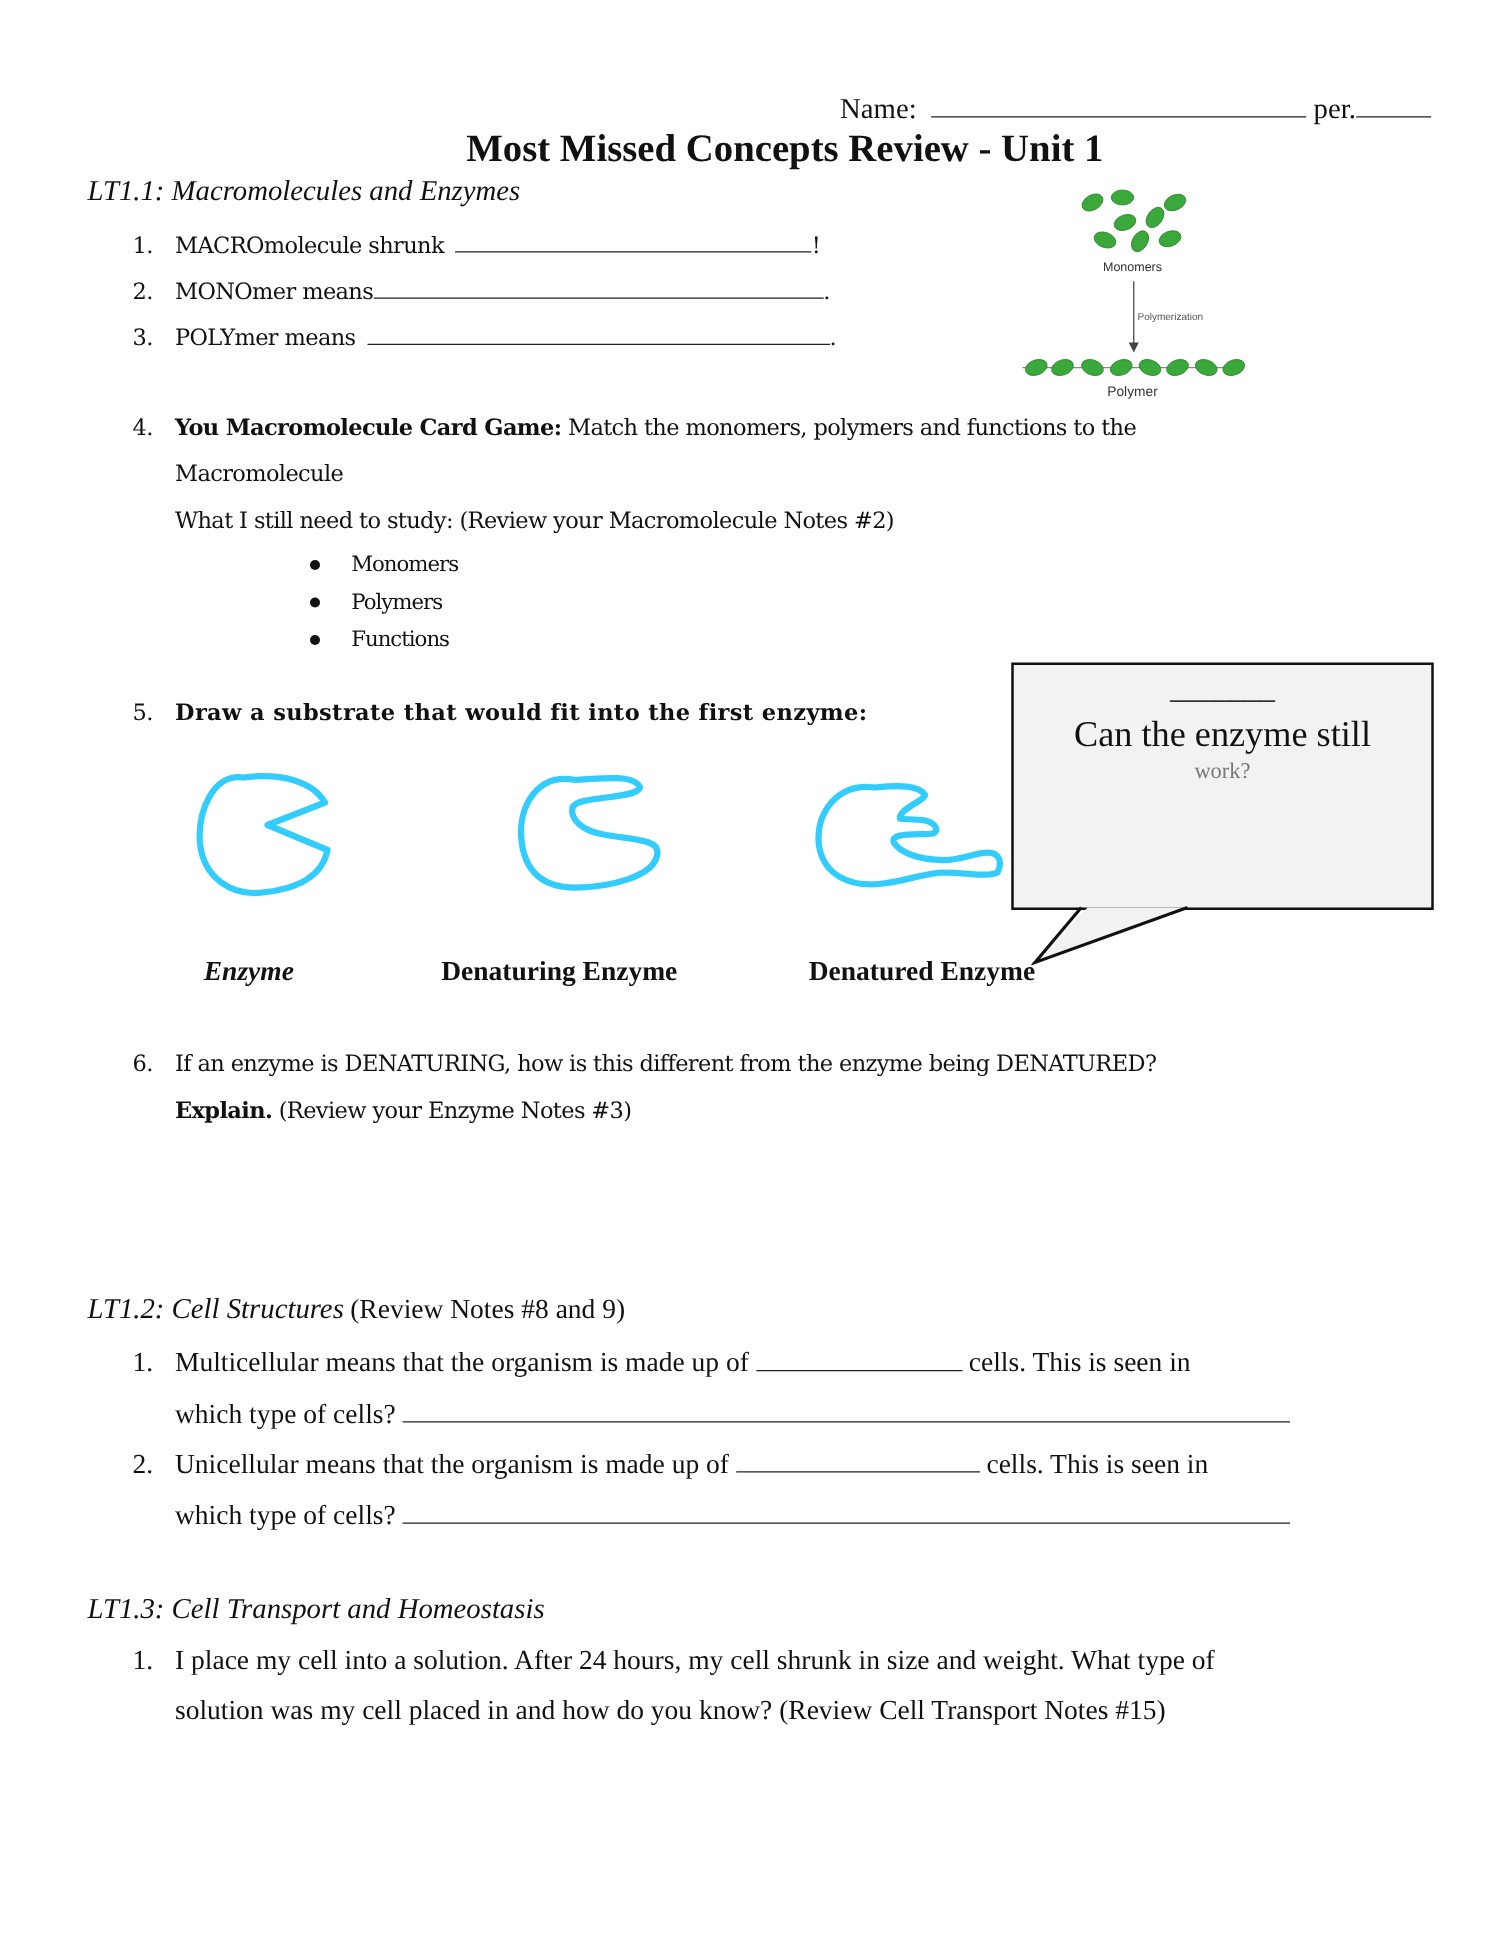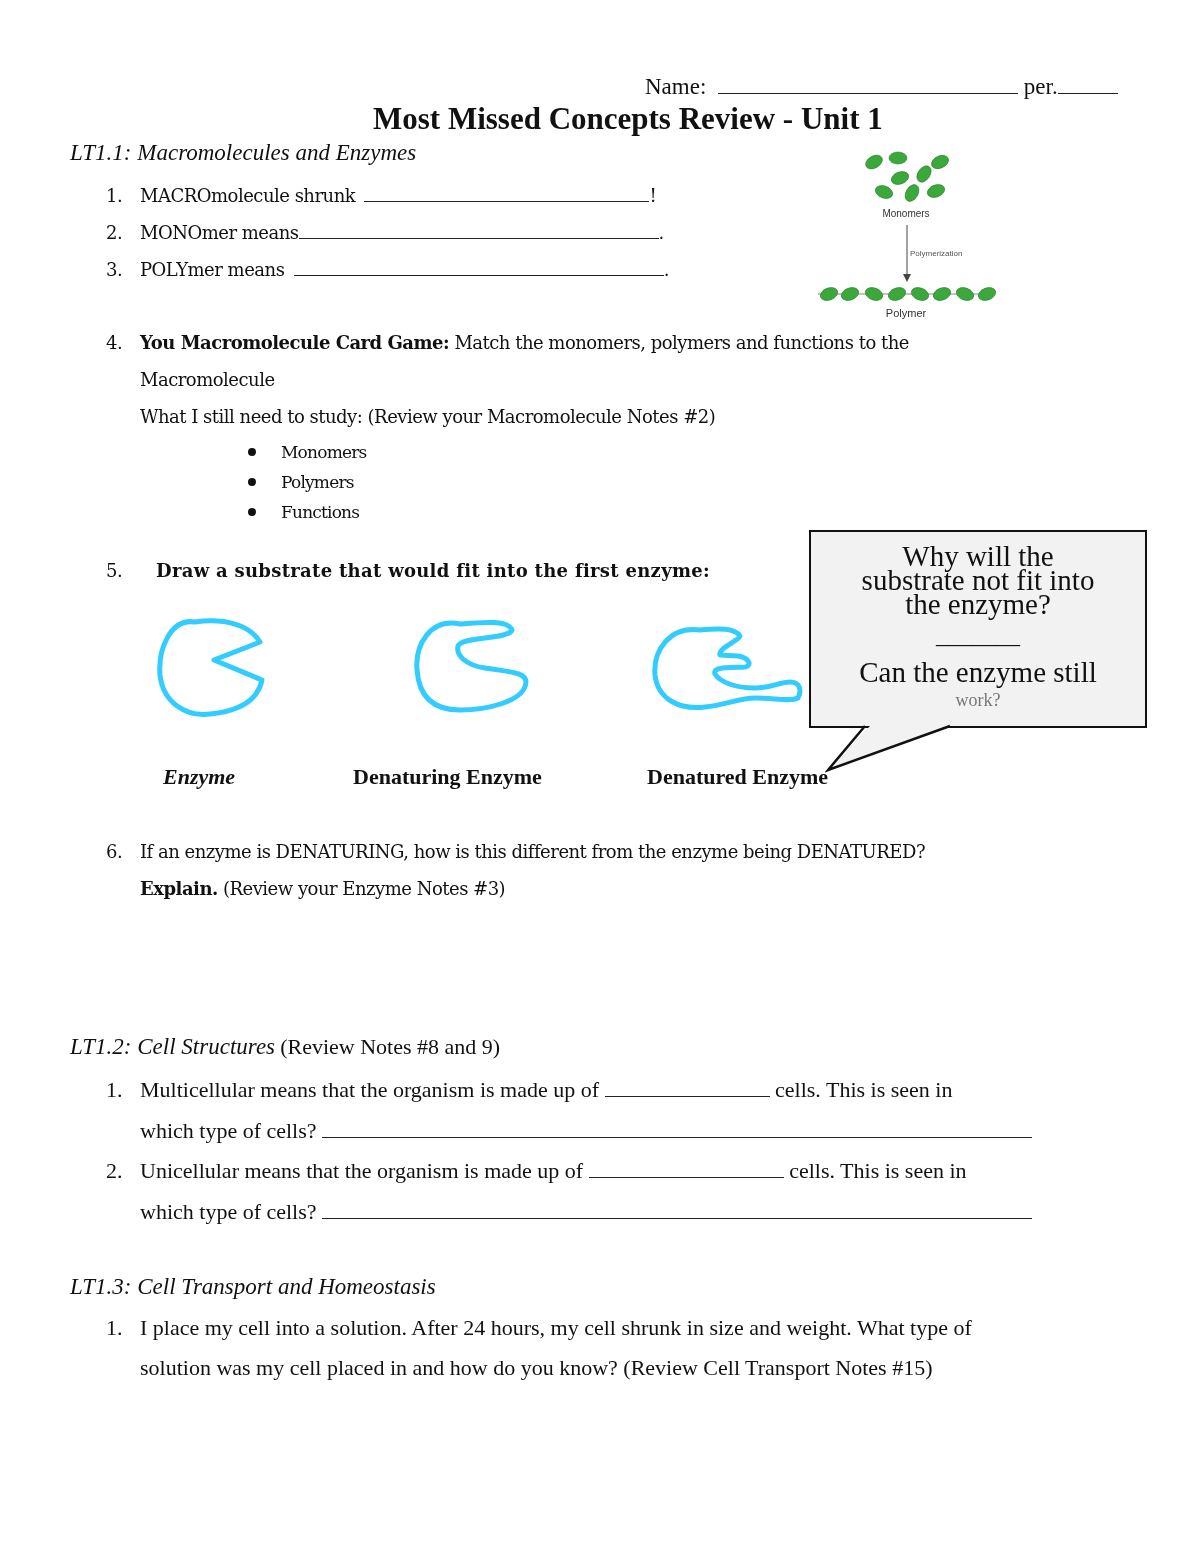--- a/index.html
+++ b/index.html
@@ -1,21 +1,21 @@
 <!DOCTYPE html>
 <html><head>
 <meta charset="utf-8">
 <style>
   html, body { margin: 0; padding: 0; background: #ffffff; }
   body { width: 1200px; height: 1553px; position: relative; overflow: hidden;
          font-family: "DejaVu Serif", "Liberation Serif", serif; color: #111; }
   .abs { position: absolute; white-space: nowrap; }
   .blank { display: inline-block; border-bottom: 1.5px solid #222; height: 1em; vertical-align: baseline; }
   .num { display: inline-block; width: 34px; }
-  .hdr { font-family: "Liberation Serif", serif; font-size: 23px; }
+  .hdr { font-family: "Liberation Serif", serif; font-size: 23px; margin-left: 27px; }
   .title { font-family: "Liberation Serif", serif; font-size: 31px; font-weight: bold; }
   .lt { font-family: "Liberation Serif", serif; font-style: italic; font-weight: normal; font-size: 23px; }
   .q1 { font-family: "DejaVu Serif", serif; font-size: 18px; letter-spacing: -0.5px; }
   .q2 { font-family: "Liberation Serif", serif; font-size: 22px; }
   .bullet-list { list-style: none; margin: 0; padding: 0; }
   .bullet-list li { font-family: "DejaVu Serif", serif; font-size: 17px; letter-spacing: -0.8px; height: 30px; display: flex; align-items: center; }
   .bullet-dot { display: inline-block; width: 8px; height: 8px; border-radius: 50%; background: #111; margin-right: 25px; }
   .enzyme-label { font-family: "Liberation Serif", serif; font-weight: bold; font-size: 22px; }
   .callout-text { font-family: "Liberation Serif", serif; font-size: 29px; line-height: 24px; text-align: center; color: #111; }
 </style>
@@ -91,46 +91,41 @@
       <span class="bullet-dot"></span>
       <span>Polymers</span>
     </li>
   <li>
       <span class="bullet-dot"></span>
       <span>Functions</span>
     </li>
 </ul>
 
 <div class="abs q1" style="left:106px; top:560px;">
-  <span class="num">5.</span><b style="letter-spacing:0.3px;margin-left:16px;">Draw a substrate that would fit into the first enzyme:</b>
+  <span class="num">5.</span><b style="letter-spacing:0.3px;">Draw a substrate that would fit into the first enzyme:</b>
 </div>
 
 <div class="abs" style="left:140px; top:610px; width:670px; height:120px;">
   <svg width="670" height="120" viewBox="0 0 670 120">
     <g fill="none" stroke="#33ccff" stroke-width="5" stroke-linejoin="round" stroke-linecap="round">
 
       <path d="M55,12 C30,8 18,40 20,65 C23,92 45,107 70,104 C100,101 118,90 122,70 L74,50 L120,32 C110,15 85,8 55,12 Z"></path>
 
       <path d="M320,14 C290,8 275,35 277,60 C279,88 295,100 320,100 C345,100 385,92 386,72 C386,62 370,62 345,58 C325,55 316,45 318,36 C322,26 368,30 372,20 C368,10 345,12 320,14 Z"></path>
 
       <path d="M560,20 C530,16 513,40 515,65 C518,90 540,100 565,97 C585,95 600,88 615,88 C635,88 650,92 658,88 C662,80 660,72 650,72 C640,72 630,78 615,78 C595,78 580,72 575,64 C572,56 592,58 605,57 C612,56 610,48 598,46 L580,45 C578,38 600,30 600,26 C595,18 580,18 560,20 Z"></path>
     </g>
   </svg>
 </div>
 
 <div class="abs enzyme-label" style="left:163px; top:764px;font-style:italic;">Enzyme</div>
 <div class="abs enzyme-label" style="left:353px; top:764px;">Denaturing  Enzyme</div>
 <div class="abs enzyme-label" style="left:647px; top:764px;">Denatured Enzyme</div>
 
 <div class="abs" style="left:809px; top:530px; width:338px; height:198px; background:#f2f2f2; border:2px solid #111; box-sizing:border-box; overflow:hidden; white-space:normal;">
-  <div class="callout-text" style="margin-top:12px;">
-    <div>Why will the</div>
-    <div>substrate not fit into</div>
-    <div>the enzyme?</div>
-  </div>
   <div class="callout-text" style="margin-top:4px; line-height:30px; font-size:24px;">
     <div>_______</div>
   </div>
   <div class="callout-text" style="margin-top:10px;">
     <div>Can the enzyme still</div>
     <div style="margin-top:4px; color:#777; font-size:18px;">work?</div>
   </div>
 </div>
 <svg class="abs" style="left:825px; top:724px;" width="130" height="50" viewBox="0 0 130 50">
   <polygon points="8,2 45,2 3,46 125,2" fill="#f2f2f2" stroke="none"></polygon>

